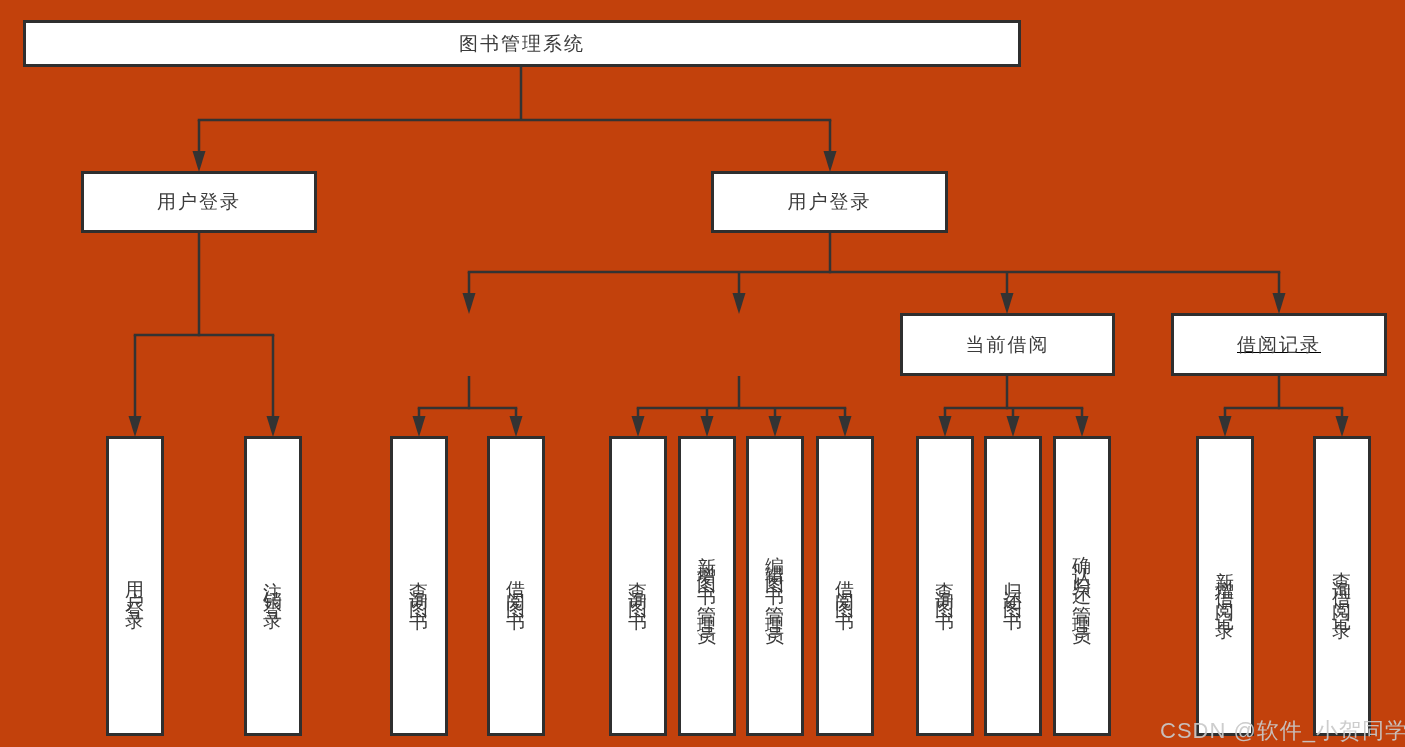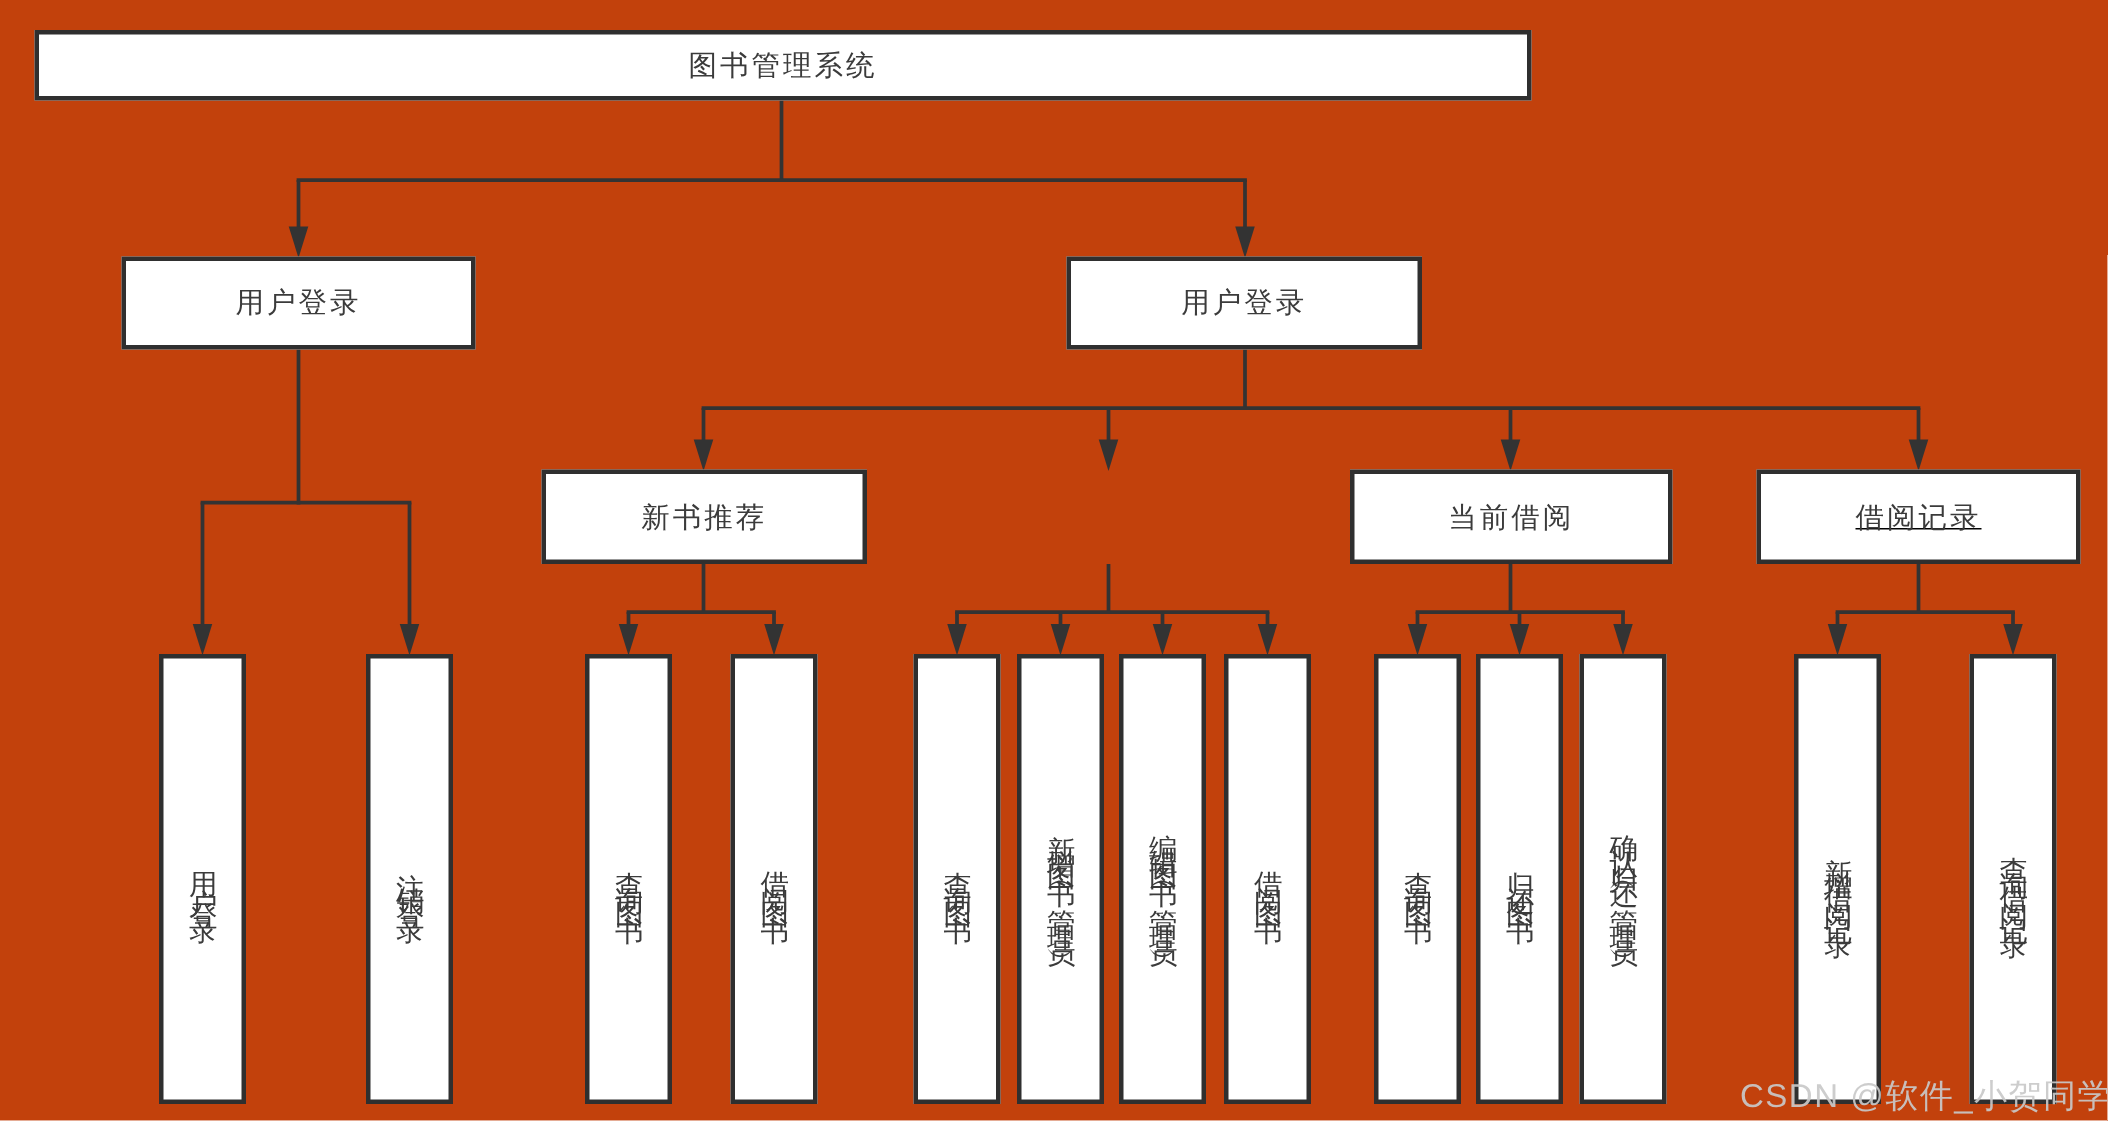--- a/index.html
+++ b/index.html
@@ -158,23 +158,20 @@
     <span class="hlabel">图书管理系统</span>
   </div>
 
   <div class="node n-login">
     <span class="hlabel">用户登录</span>
   </div>
   <div class="node n-mgmt">
     <span class="hlabel">用户登录</span>
   </div>
 
-  <div class="node n-rec">
-    <span class="hlabel">新书推荐</span>
-  </div>
   <div class="node n-cur">
     <span class="hlabel">当前借阅</span>
   </div>
   <div class="node n-recd">
     <span class="hlabel">借阅记录</span>
   </div>
 
   <div class="node vbox l-1">
     <span class="vlabel">用户登录</span>
   </div>

